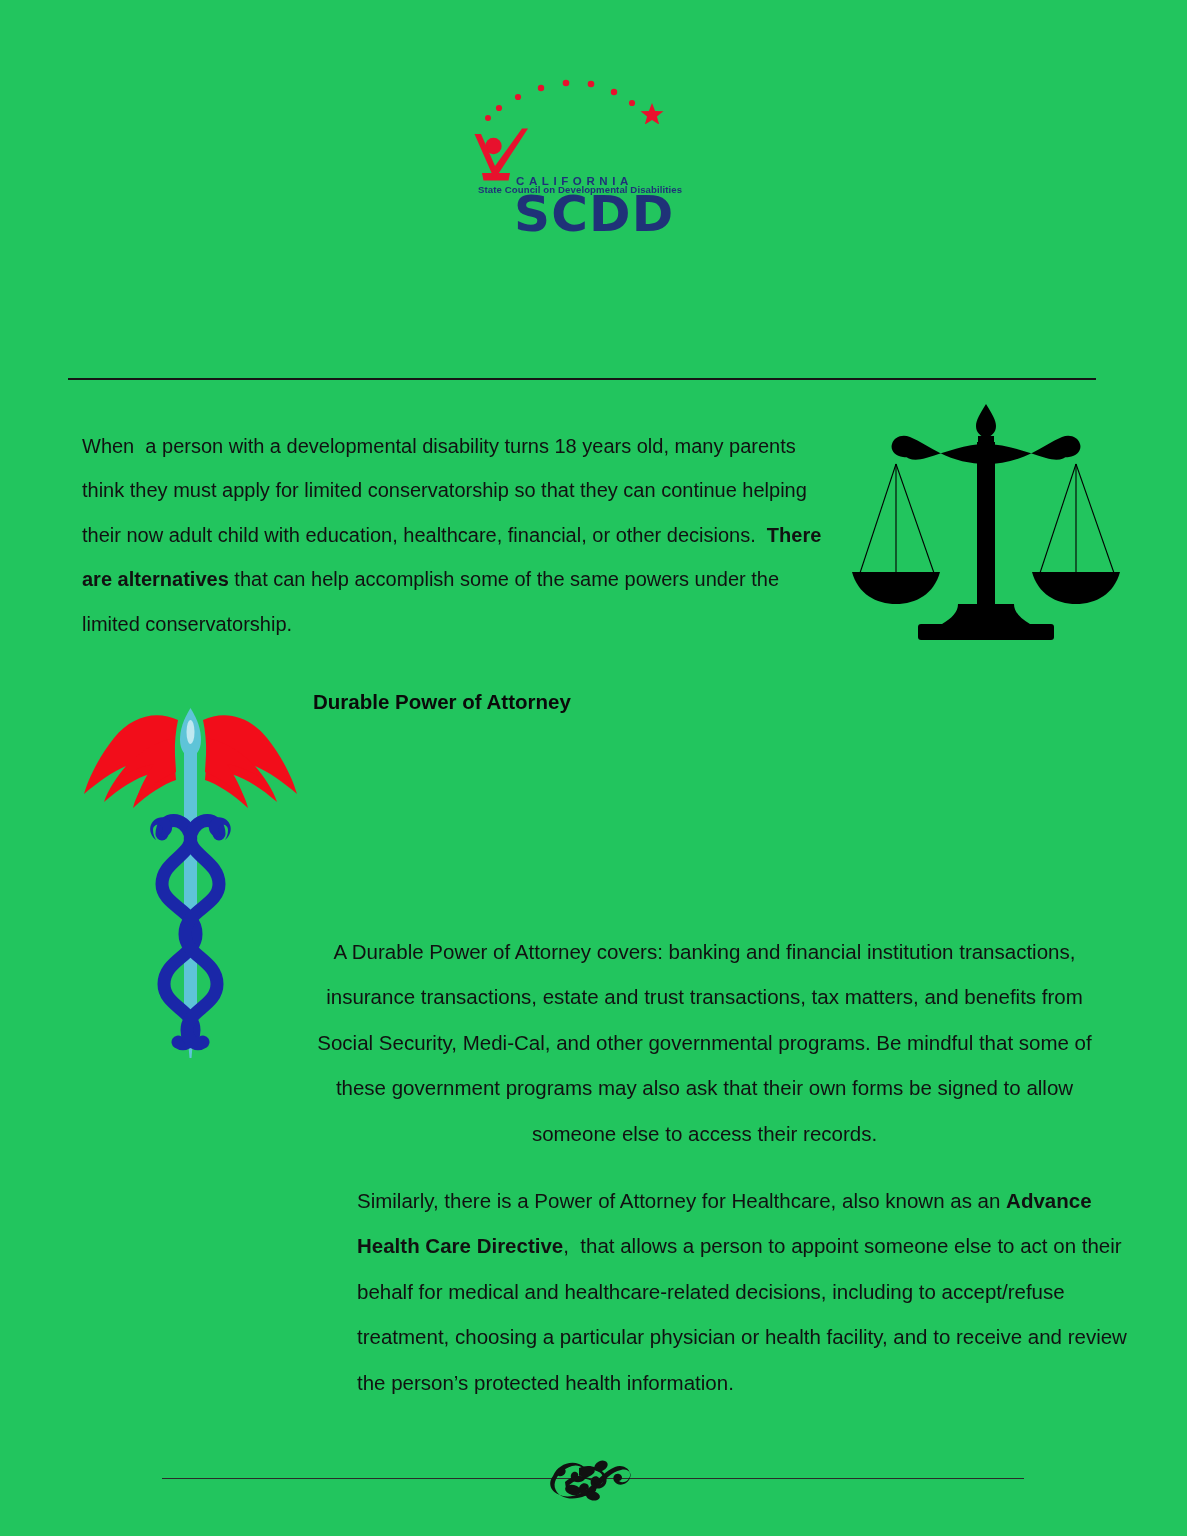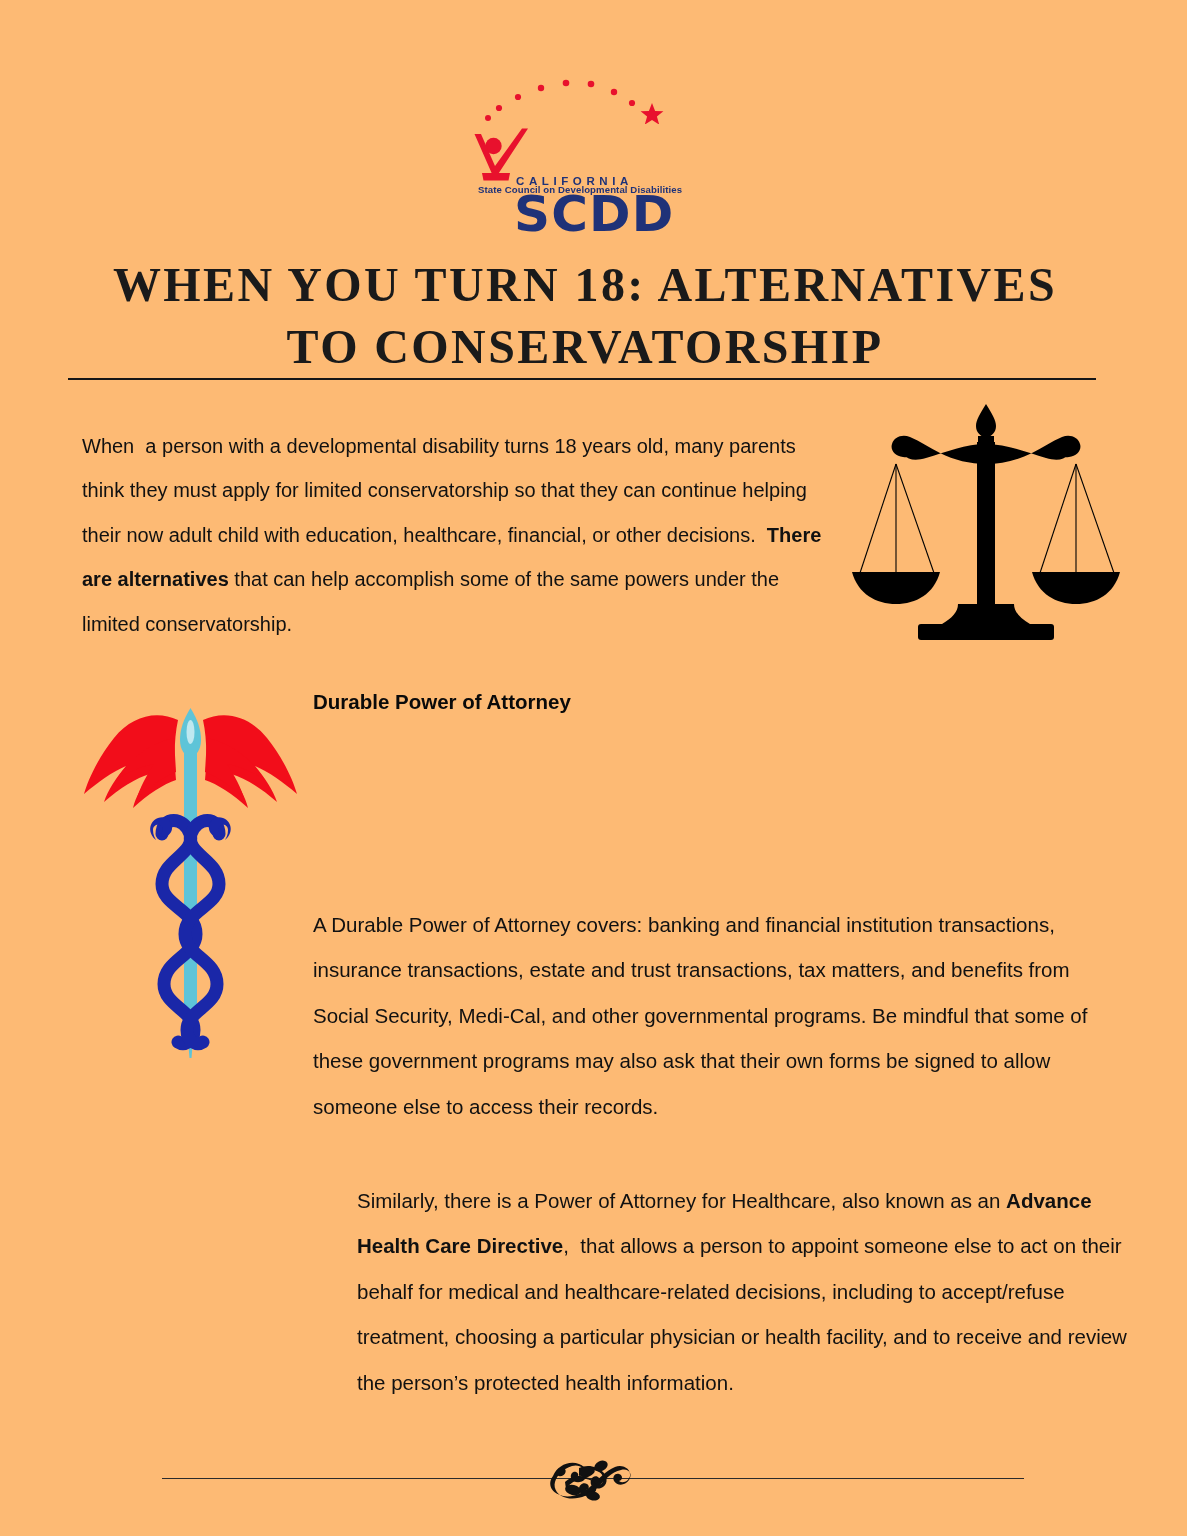--- a/index.html
+++ b/index.html
@@ -9,21 +9,21 @@
     background: #ffffff;
   }
   body {
     font-family: "Liberation Sans", sans-serif;
     color: #000000;
   }
   #page {
     position: relative;
     width: 1187px;
     height: 1536px;
-    background: #fdba74;
+    background: #22c55e;
     overflow: hidden;
   }
 
   
   #logo-block {
     position: absolute;
     left: 466px;
     top: 62px;
     width: 220px;
     height: 140px;
@@ -166,21 +166,21 @@
   .body-para {
     position: absolute;
     left: 313px;
     width: 783px;
     font-size: 20.5px;
     line-height: 2.22;
     color: #111111;
     white-space: pre-wrap;
   }
   #para-1 { top: 735px; }
-  #para-2 { top: 881px; }
+  #para-2 { top: 908px; text-align: center; }
   #para-3 { top: 1157px; margin-left: 44px; }
   .body-para b, #intro-para b { font-weight: bold; }
 </style>
 </head>
 <body>
 
 <div id="page">
 
   <div id="logo-block">
 
@@ -204,21 +204,20 @@
         <path d="M2.5,6 L20.5,47 L25.5,47 L56,0.5 L50,0.5 L23.0,38 L9.0,6 Z" fill="#e8112d"></path>
         <path d="M10,45 L38,45 L36.5,52.5 L11.5,52.5 Z" fill="#e8112d"></path>
       </svg>
       <div id="logo-california">CALIFORNIA</div>
       <div id="logo-scdd">SCDD</div>
     </div>
 
     <div id="logo-tagline">State Council on Developmental Disabilities</div>
   </div>
 
-  <h1 id="doc-title"><span>WHEN YOU TURN 18: ALTERNATIVES</span><br><span>TO CONSERVATORSHIP</span></h1>
 
   <div id="header-rule"></div>
 
   <p id="intro-para"><span>When  a person with a developmental disability turns 18 years old, many parents think they must apply for limited conservatorship so that they can continue helping their now adult child with education, healthcare, financial, or other decisions.  </span><b>There are alternatives</b><span> that can help accomplish some of the same powers under the limited conservatorship.</span></p>
 
   <svg id="scales-figure" viewBox="0 0 280 250">
 
     <g stroke="#000000" stroke-width="1.1" fill="none">
       <path d="M50,66 L14,175"></path>
       <path d="M50,66 L88,175"></path>

